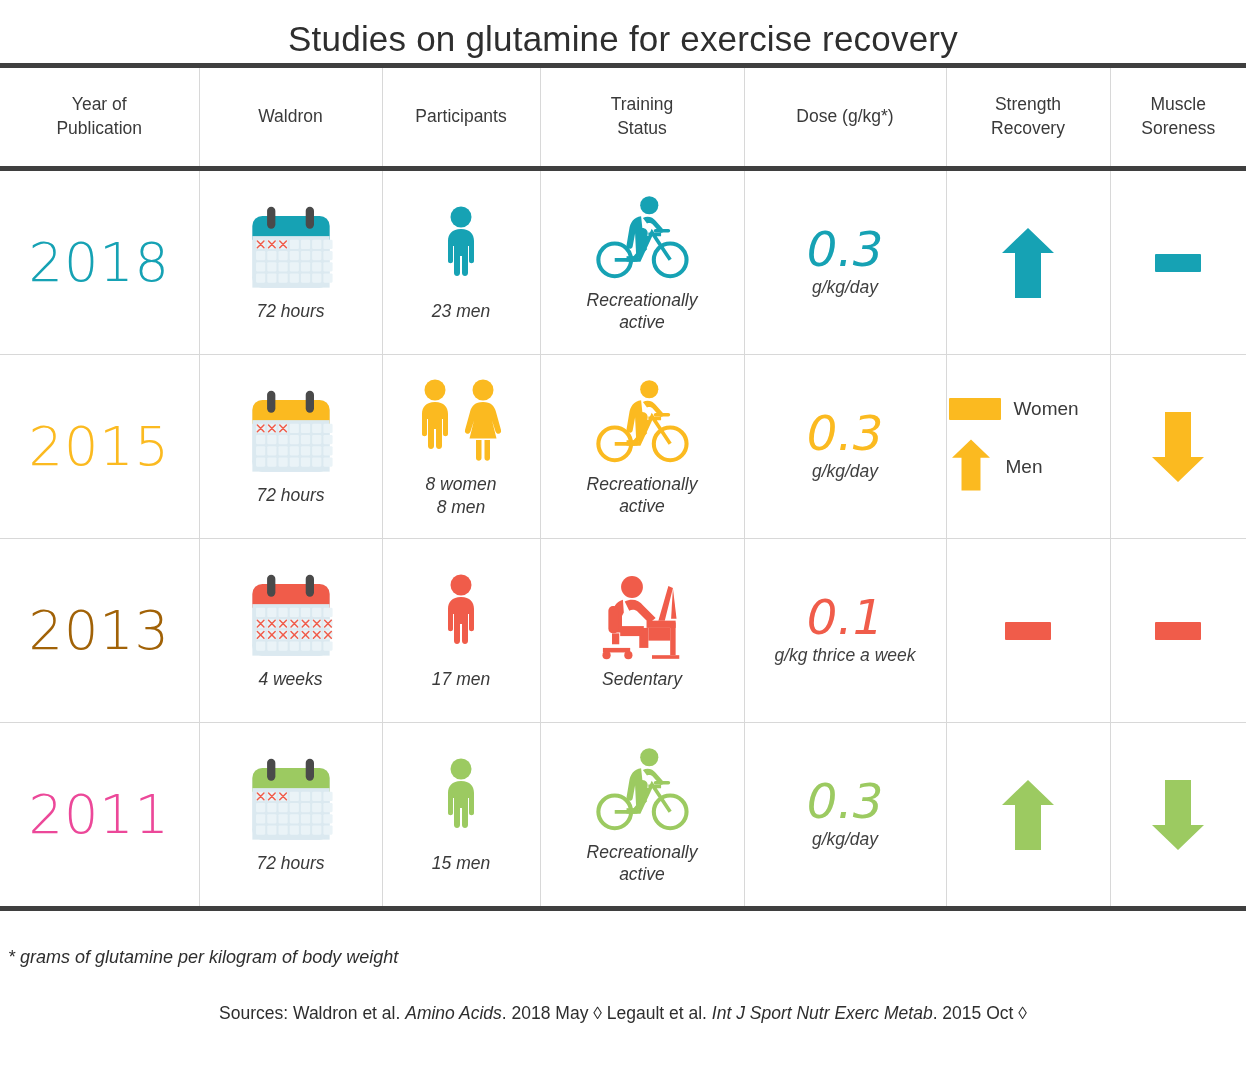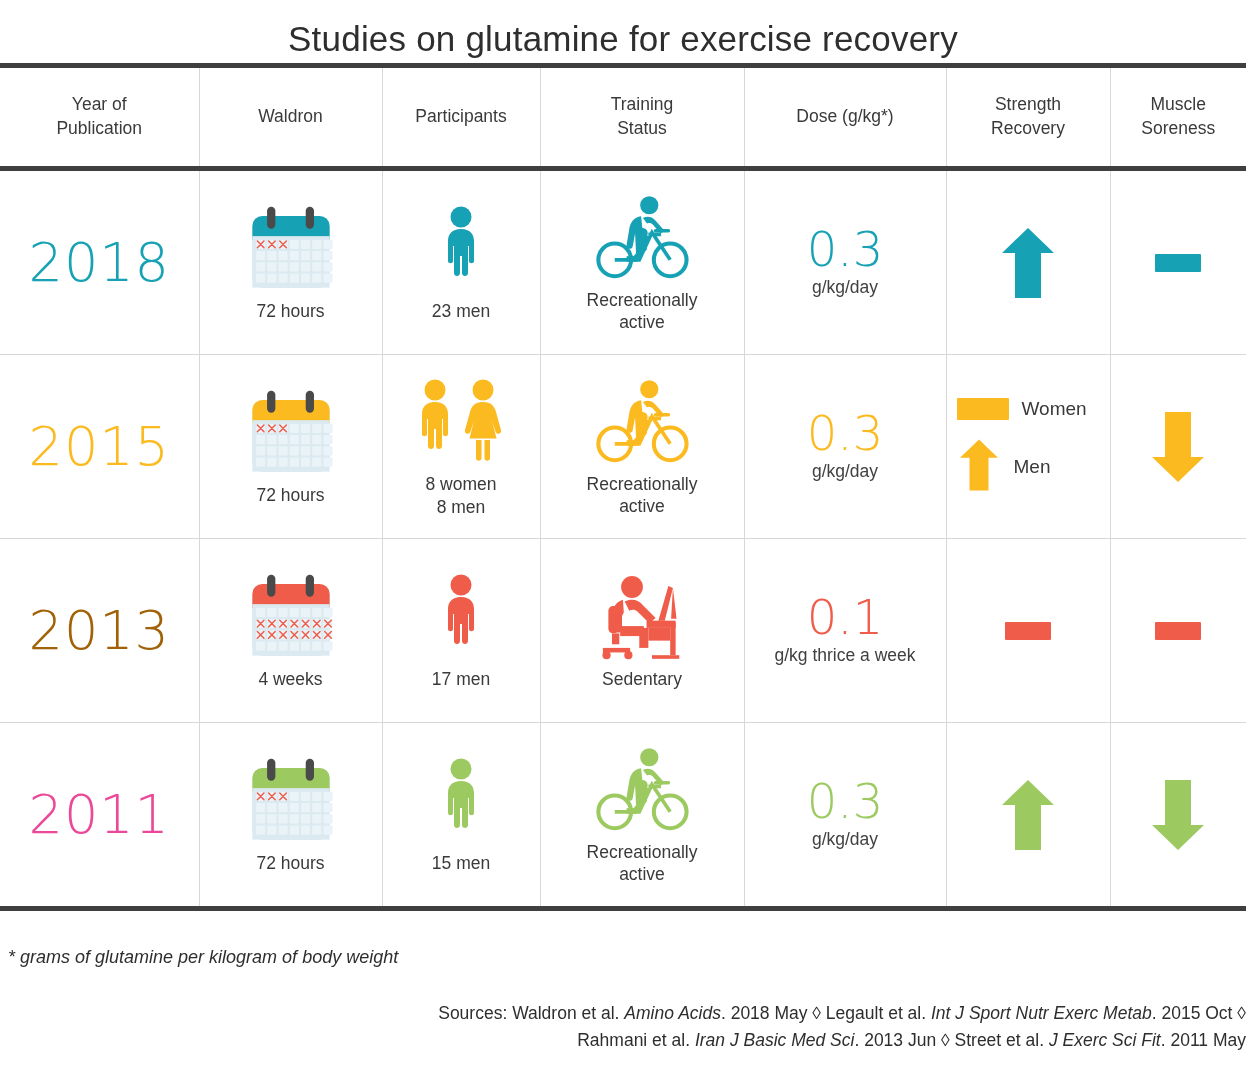--- a/index.html
+++ b/index.html
@@ -81,20 +81,21 @@
     line-height: 1;
     letter-spacing: 1px;
     font-family: "DejaVu Sans", sans-serif;
   }
   .cellstack {
     display: flex;
     flex-direction: column;
     align-items: center;
     justify-content: center;
     gap: 6px;
+    font-style: italic;
   }
   .caption {
     font-size: 17.5px;
     color: #3a3a3a;
     line-height: 1.2;
     font-weight: 400;
   }
   .dose-num {
     font-size: 48px;
     font-weight: 300;
@@ -118,41 +119,41 @@
   .bar-mark {
     width: 46px;
     height: 18px;
     border-radius: 1px;
   }
   .legend-block {
     display: flex;
     flex-direction: column;
     align-items: flex-start;
     gap: 18px;
-    padding-left: 10px;
+    padding-left: 2px;
   }
   .legend-item {
     display: flex;
     align-items: center;
     gap: 13px;
   }
   .legend-label {
     font-size: 19px;
     color: #3a3a3a;
   }
 
   
   .footnote {
     font-style: italic;
     font-size: 18px;
     color: #2e2e2e;
     padding: 36px 0 0 8px;
   }
   .sources {
-    text-align: right;
+    text-align: center;
     font-size: 17.5px;
     color: #2e2e2e;
     line-height: 1.55;
     padding-top: 32px;
   }
   .sources i { font-style: italic; }
 </style>
 </head>
 <body>
 
@@ -637,14 +638,13 @@
           </td>
         </tr>
       </tbody>
   </table>
 </div>
 
 <div class="footnote">* grams of glutamine per kilogram of body weight</div>
 
 <div class="sources">
   <div id="src1"><span>Sources: Waldron et al. </span><i>Amino Acids</i><span>. 2018 May ◊ Legault et al. </span><i>Int J Sport Nutr Exerc Metab</i><span>. 2015 Oct ◊</span></div>
-  <div id="src2"><span>Rahmani et al. </span><i>Iran J Basic Med Sci</i><span>. 2013 Jun ◊ Street et al. </span><i>J Exerc Sci Fit</i><span>. 2011 May</span></div>
 </div>
 
 </body></html>

